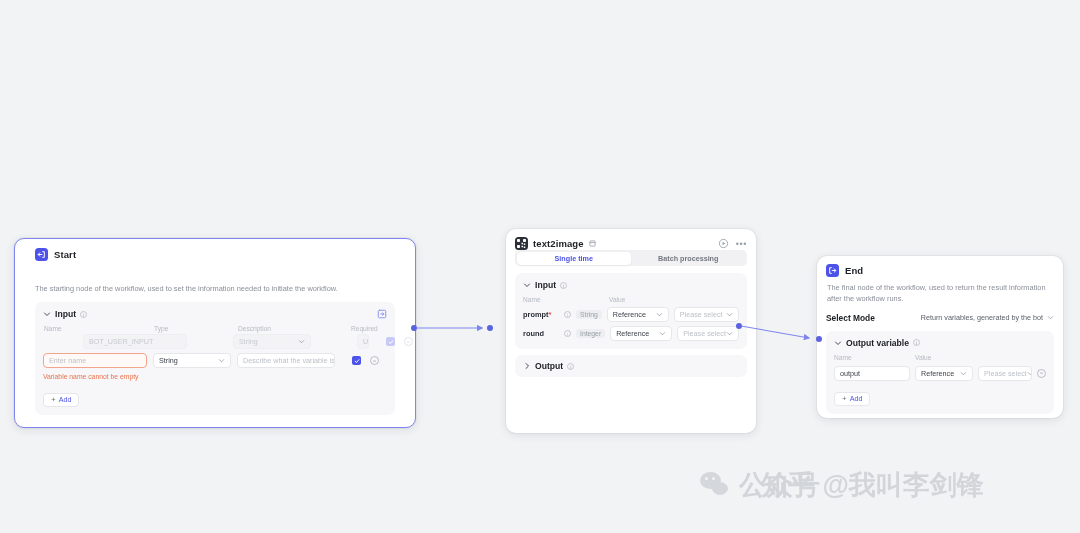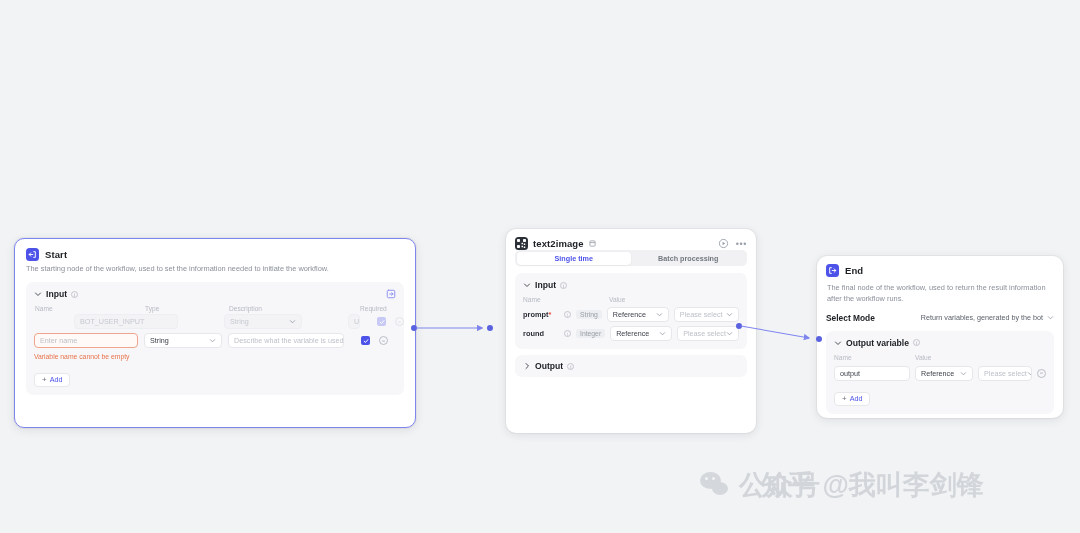--- a/index.html
+++ b/index.html
@@ -93,23 +93,23 @@
     font-size: 7.2px; color: #4d53e8; font-weight: 500;
   }
   .addbtn .plus { font-size: 8px; line-height: 1; color: #6a7078; }
 
   .err-msg { font-size: 6.8px; line-height: 1.35; color: #e8734a; }
 
   
   #node-start {
     left: 14px; top: 238px; width: 402px; height: 190px;
     border: 1.1px solid #7f85ef;
-    padding: 9px 11px;
-  }
-  #node-start .node-desc { margin: 2px 0 8px; }
+    padding: 9px 20px;
+  }
+  #node-start .node-desc { margin: 22px 0 8px; }
   .start-grid-h { display: flex; gap: 6px; padding: 0 1px 2px; }
   .start-row { display: flex; gap: 6px; align-items: center; margin-bottom: 4px; }
   .c-name { width: 104px; flex: 0 0 auto; }
   .c-type { width: 78px; flex: 0 0 auto; }
   .c-desc { flex: 1 1 auto; }
   .c-req  { width: 46px; flex: 0 0 auto; display: flex; align-items: center; gap: 9px; padding-left: 11px; }
   .export-ic { margin-left: auto; width: 10px; height: 10px; color: #8287f0; }
 
   
   #node-t2i {

